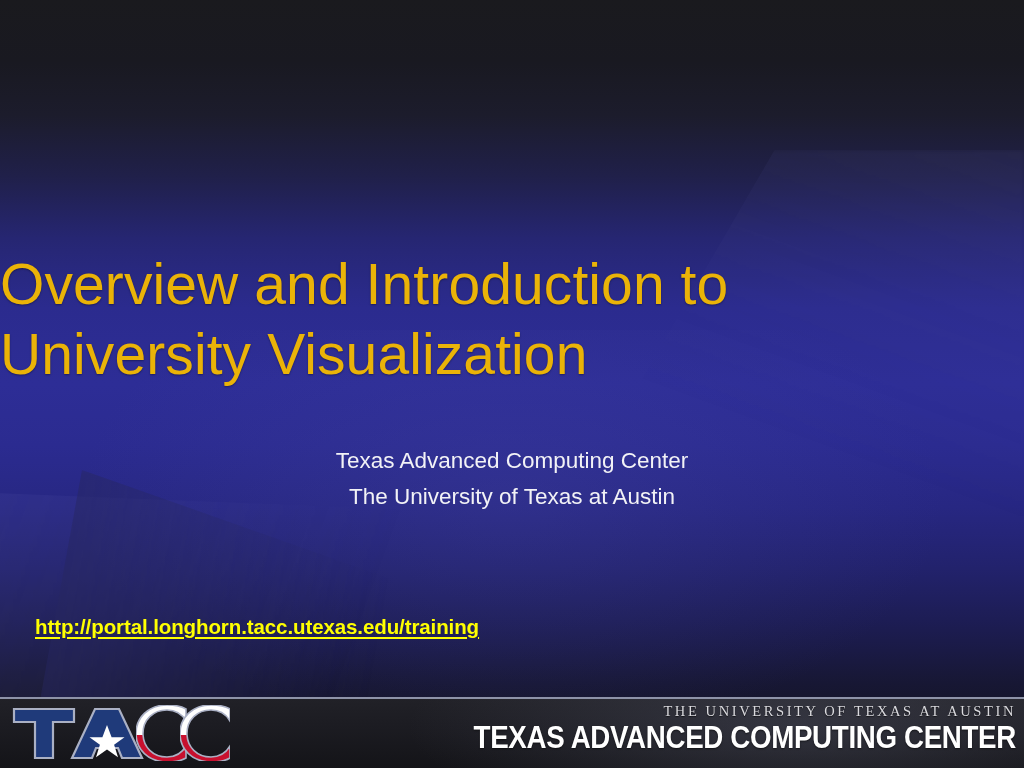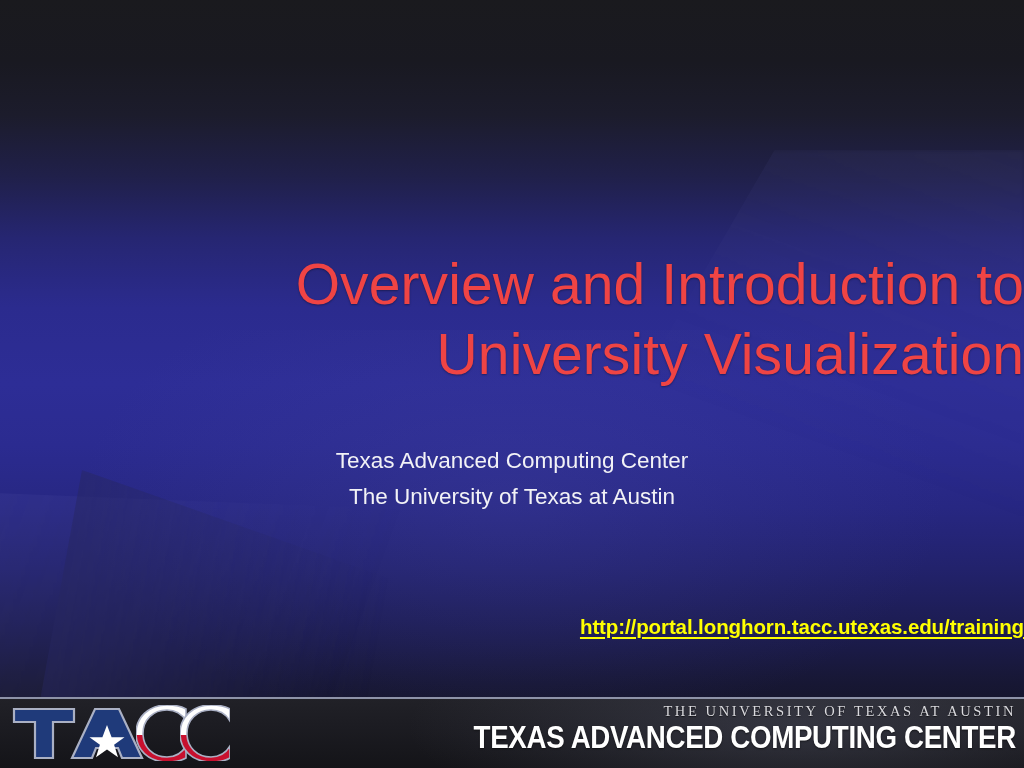--- a/index.html
+++ b/index.html
@@ -84,22 +84,22 @@
   
   .content {
     position: absolute;
     inset: 0;
   }
   .title {
     position: absolute;
     left: 0;
     right: 0;
     top: 250px;
-    text-align: right;
-    color: #ef4444;
+    text-align: left;
+    color: #eab308;
     font-size: 57px;
     line-height: 1.22;
     font-weight: 400;
     letter-spacing: 0.1px;
     text-shadow: 0 1px 2px rgba(0,0,0,0.35);
   }
   .title-line { display: block; }
 
   .subtitle {
     position: absolute;
@@ -112,21 +112,22 @@
     line-height: 1.62;
     font-weight: 400;
   }
   .subtitle-line { display: block; }
 
   .url-wrap {
     position: absolute;
     left: 0;
     right: 0;
     top: 615px;
-    text-align: right;
+    text-align: left;
+    padding-left: 35px;
   }
   .url-link {
     color: #ffff00;
     font-size: 20.5px;
     font-weight: bold;
     text-decoration: underline;
     text-underline-offset: 3px;
     letter-spacing: -0.1px;
     cursor: pointer;
   }

